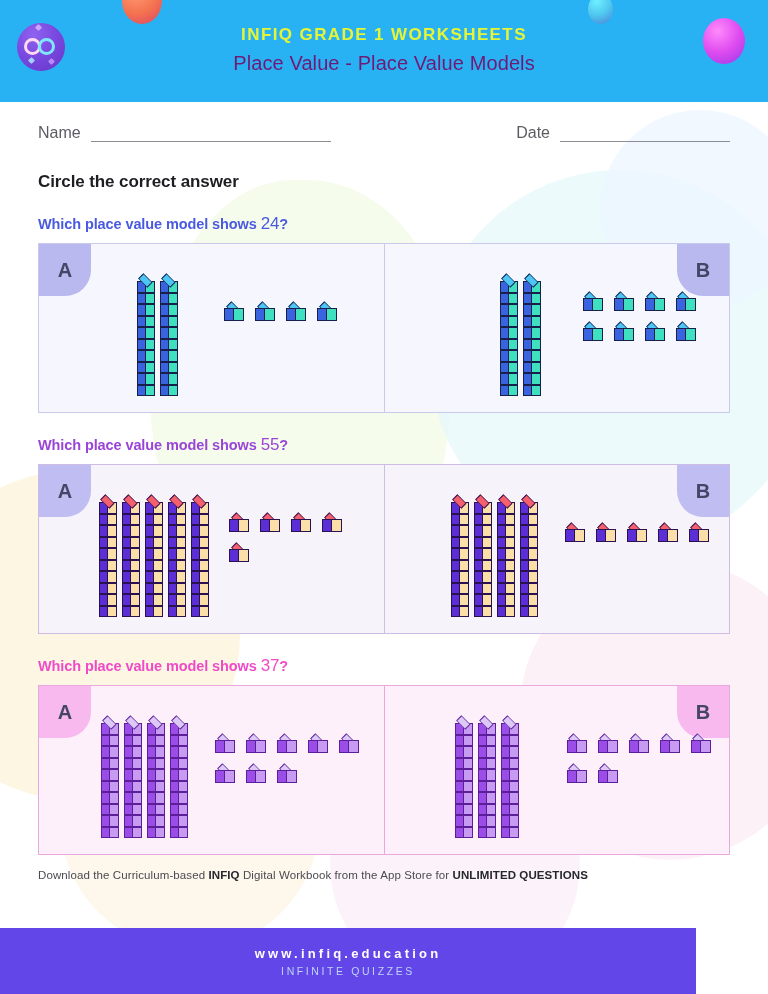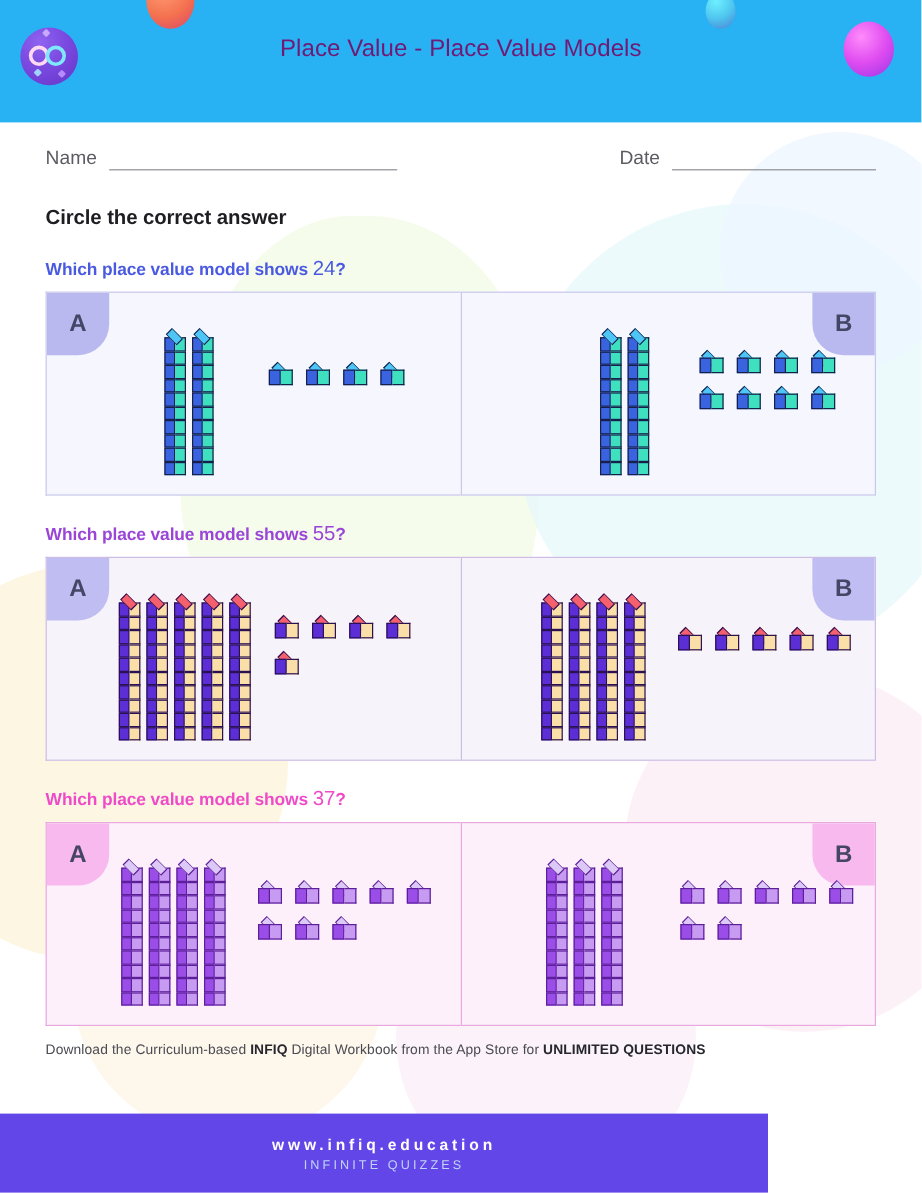--- a/index.html
+++ b/index.html
@@ -143,21 +143,21 @@
   
   .promo {
     position:relative; z-index:2;
     margin-top:14px; padding:0 38px 0 38px;
     font-size:11.5px; color:#4a4a52; letter-spacing:.1px; text-align:left;
   }
   .promo b { color:#26262e;text-align:center; }
 
   .footbar {
     position:absolute; left:0; bottom:0; z-index:3;
-    width:640px; height:66px; background:#6246e8;
+    width:696px; height:66px; background:#6246e8;
     display:flex; flex-direction:column; align-items:center; justify-content:center;
   }
   .foot-url { color:#ffffff; font-size:13px; font-weight:bold; letter-spacing:3.2px; }
   .foot-tag { color:#bfd4f7; font-size:10.5px; letter-spacing:2.6px; margin-top:4px; }
 </style>
 </head>
 <body>
 
 <div class="bg-layer">
   <div class="blob b1"></div>
@@ -178,20 +178,21 @@
     <div class="logo-eyes">
       <div class="eye e1"></div>
       <div class="eye e2"></div>
       <div class="logo-spark sp-a"></div>
       <div class="logo-spark sp-b"></div>
       <div class="logo-spark sp-c"></div>
     </div>
   </div>
 
   <div class="hdr-text">
+    <div class="hdr-sub">INFIQ GRADE 1 WORKSHEETS</div>
     <div class="hdr-title">Place Value - Place Value Models</div>
   </div>
 </div>
 
 <div class="page">
 
   <div class="namerow">
     <div class="field">
       <span class="field-label">Name</span>
       <span class="field-line line-name"></span>

